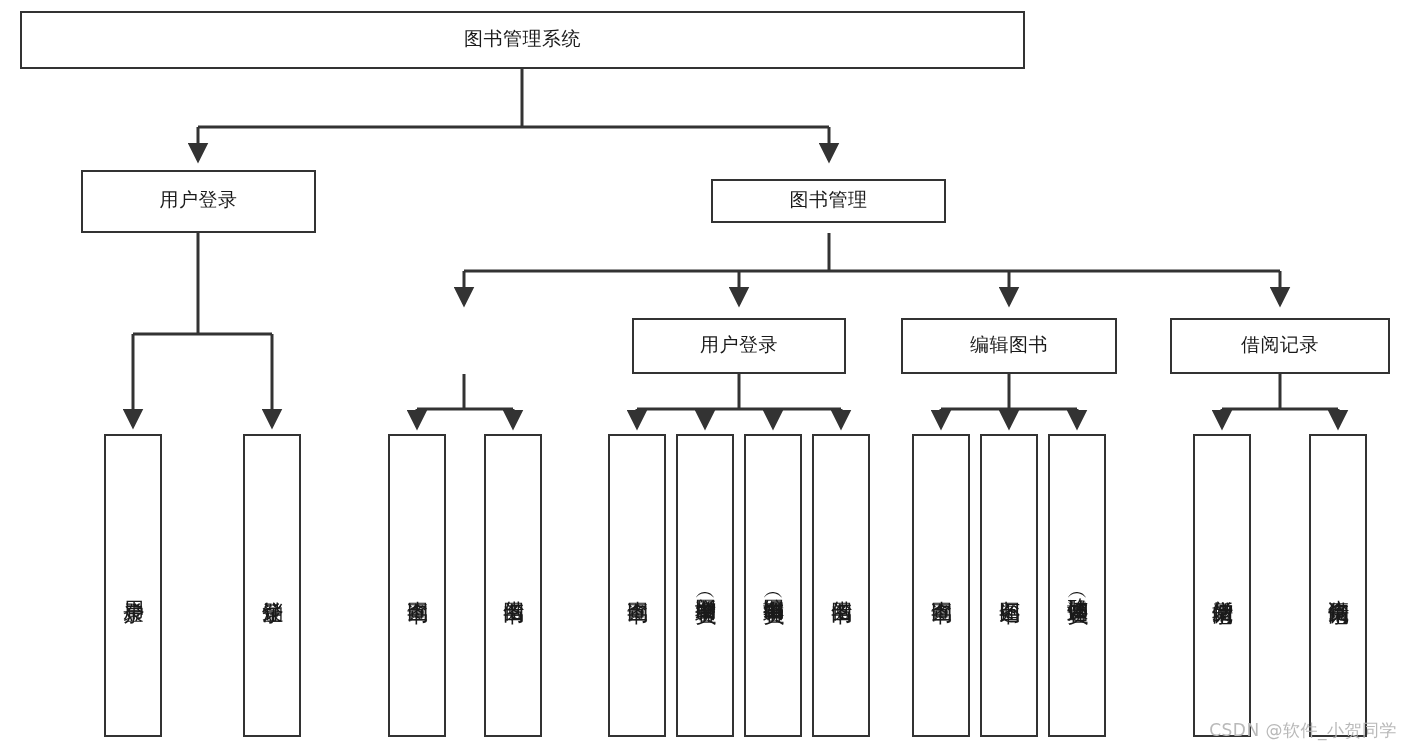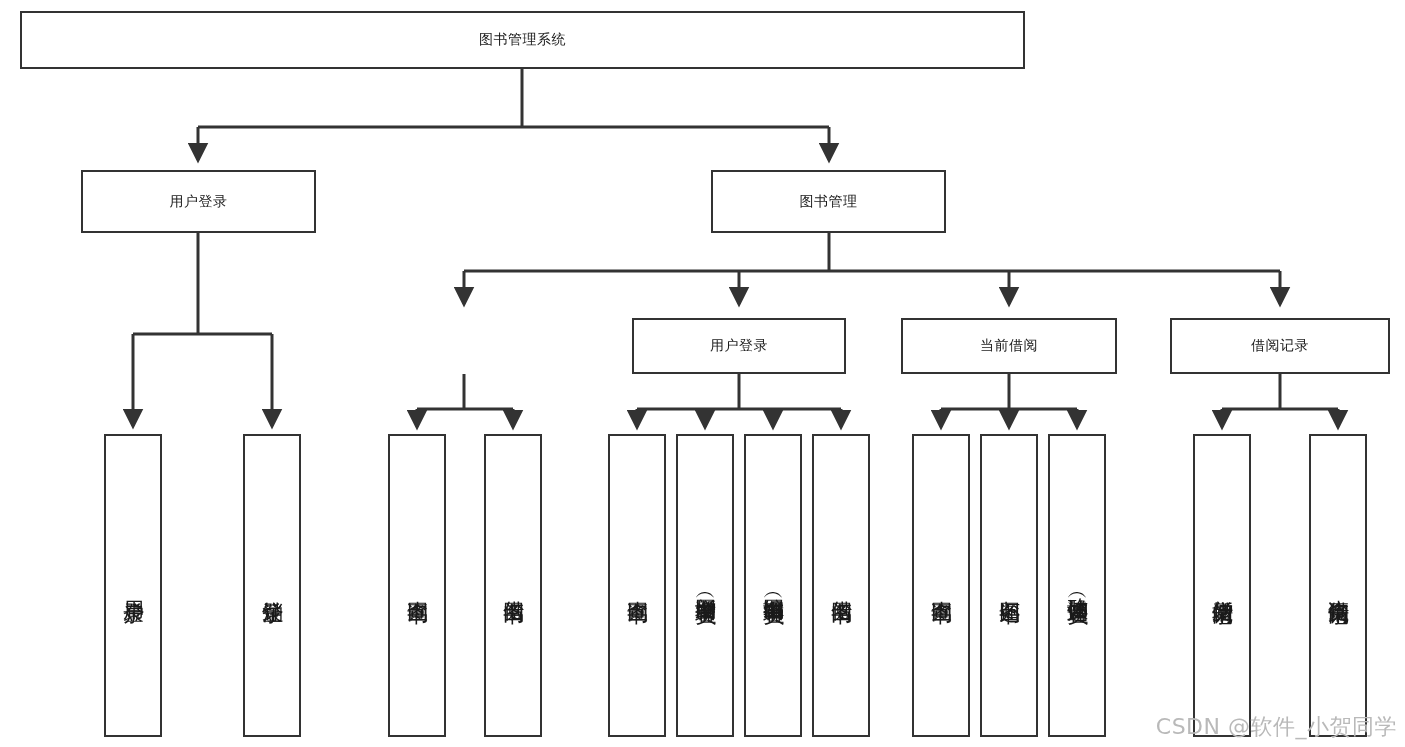--- a/index.html
+++ b/index.html
@@ -29,45 +29,46 @@
     position: absolute;
     box-sizing: border-box;
     border: 2px solid #333333;
     background: #ffffff;
     display: flex;
     align-items: center;
     justify-content: center;
     color: #1a1a1a;
   }
   .node-box .label-h {
-    font-size: 14px;
+    font-size: 19px;
     line-height: 1.1;
     letter-spacing: 0.5px;
     white-space: nowrap;
     text-align: center;
+    font-family: Liberation Mono, monospace;
   }
   .node-box.leaf {
     align-items: center;
     justify-content: center;
   }
   .node-box.leaf .label-v {
     font-size: 21px;
     line-height: 1.32;
     letter-spacing: 1px;
     writing-mode: vertical-rl;
     text-orientation: upright;
     text-align: center;
     white-space: nowrap;
     display: block;
   }
   #watermark {
     position: absolute;
     right: 8px;
     bottom: 5px;
-    font-size: 22px;
+    font-size: 17px;
     color: #b9b9b9;
     letter-spacing: 0.5px;
     white-space: nowrap;
     pointer-events: none;
   }
 </style>
 </head>
 <body>
 
 <div id="diagram-root">
@@ -122,29 +123,29 @@
     </g>
   </svg>
 
   <div class="node-box" style="left:20px; top:11px; width:1005px; height:58px;">
     <span class="label-h">图书管理系统</span>
   </div>
 
   <div class="node-box" style="left:81px; top:170px; width:235px; height:63px;">
     <span class="label-h">用户登录</span>
   </div>
-  <div class="node-box" style="left:711px; top:170px; width:235px; height:63px;">
+  <div class="node-box" style="left:711px; top:179px; width:235px; height:44px;">
     <span class="label-h">图书管理</span>
   </div>
 
   <div class="node-box" style="left:632px; top:318px; width:214px; height:56px;">
     <span class="label-h">用户登录</span>
   </div>
   <div class="node-box" style="left:901px; top:318px; width:216px; height:56px;">
-    <span class="label-h">当前借阅</span>
+    <span class="label-h">编辑图书</span>
   </div>
   <div class="node-box" style="left:1170px; top:318px; width:220px; height:56px;">
     <span class="label-h">借阅记录</span>
   </div>
 
   <div class="node-box leaf" style="left:104px; top:434px; width:58px; height:303px;">
     <span class="label-v">用户登录</span>
   </div>
   <div class="node-box leaf" style="left:243px; top:434px; width:58px; height:303px;">
     <span class="label-v">注销登录</span>

